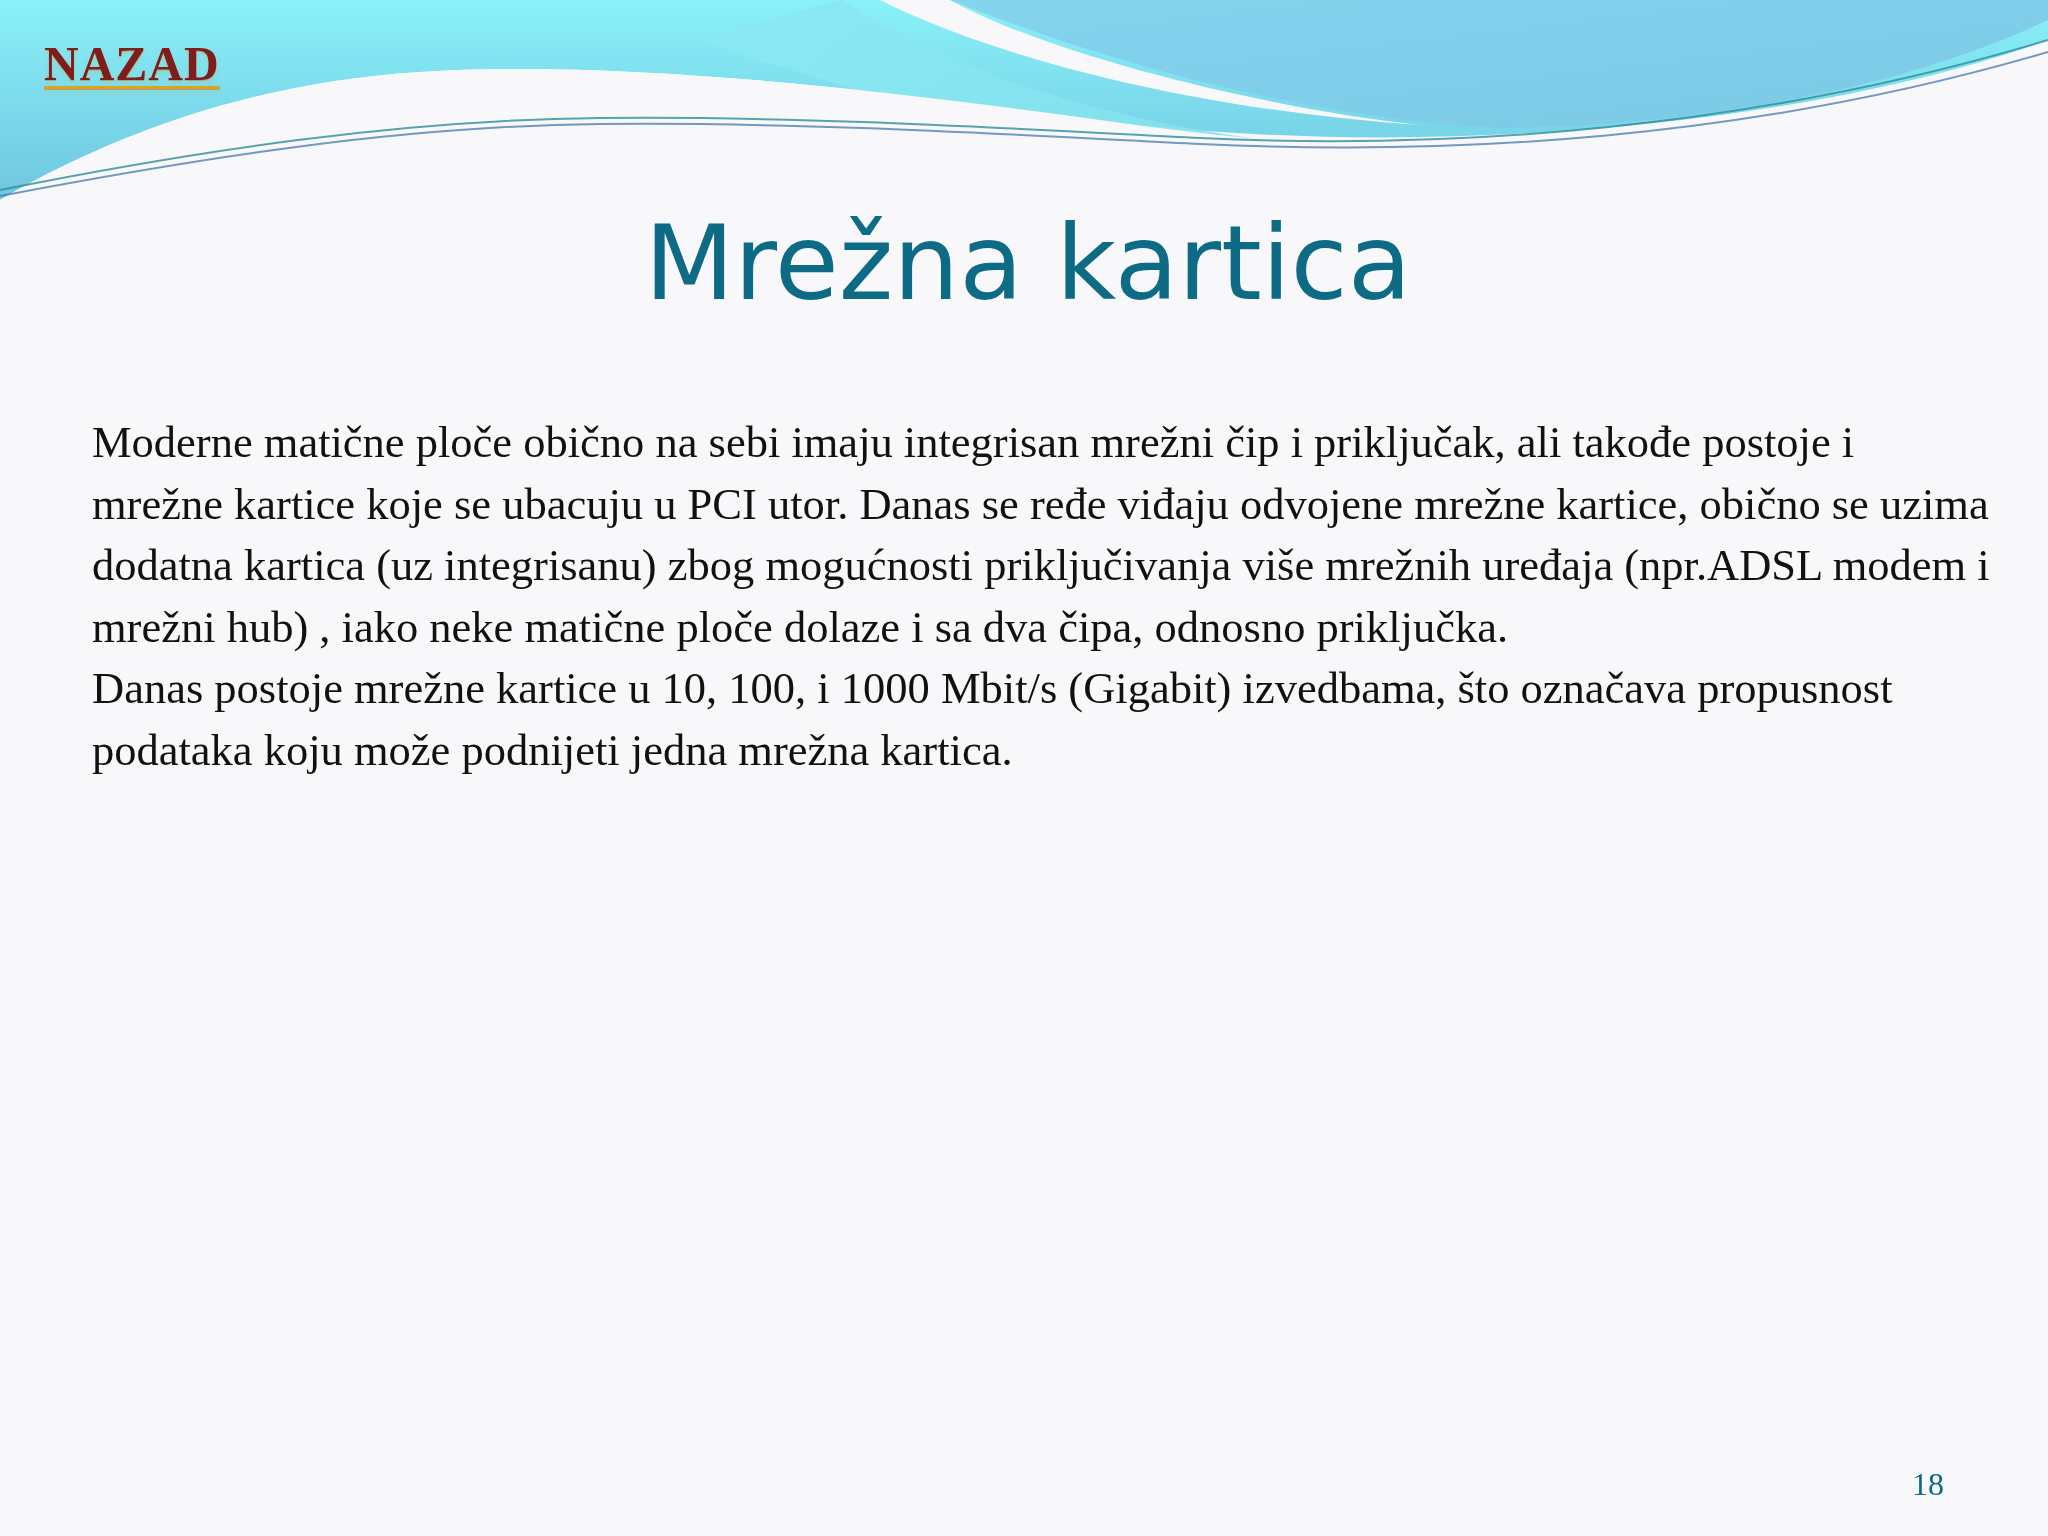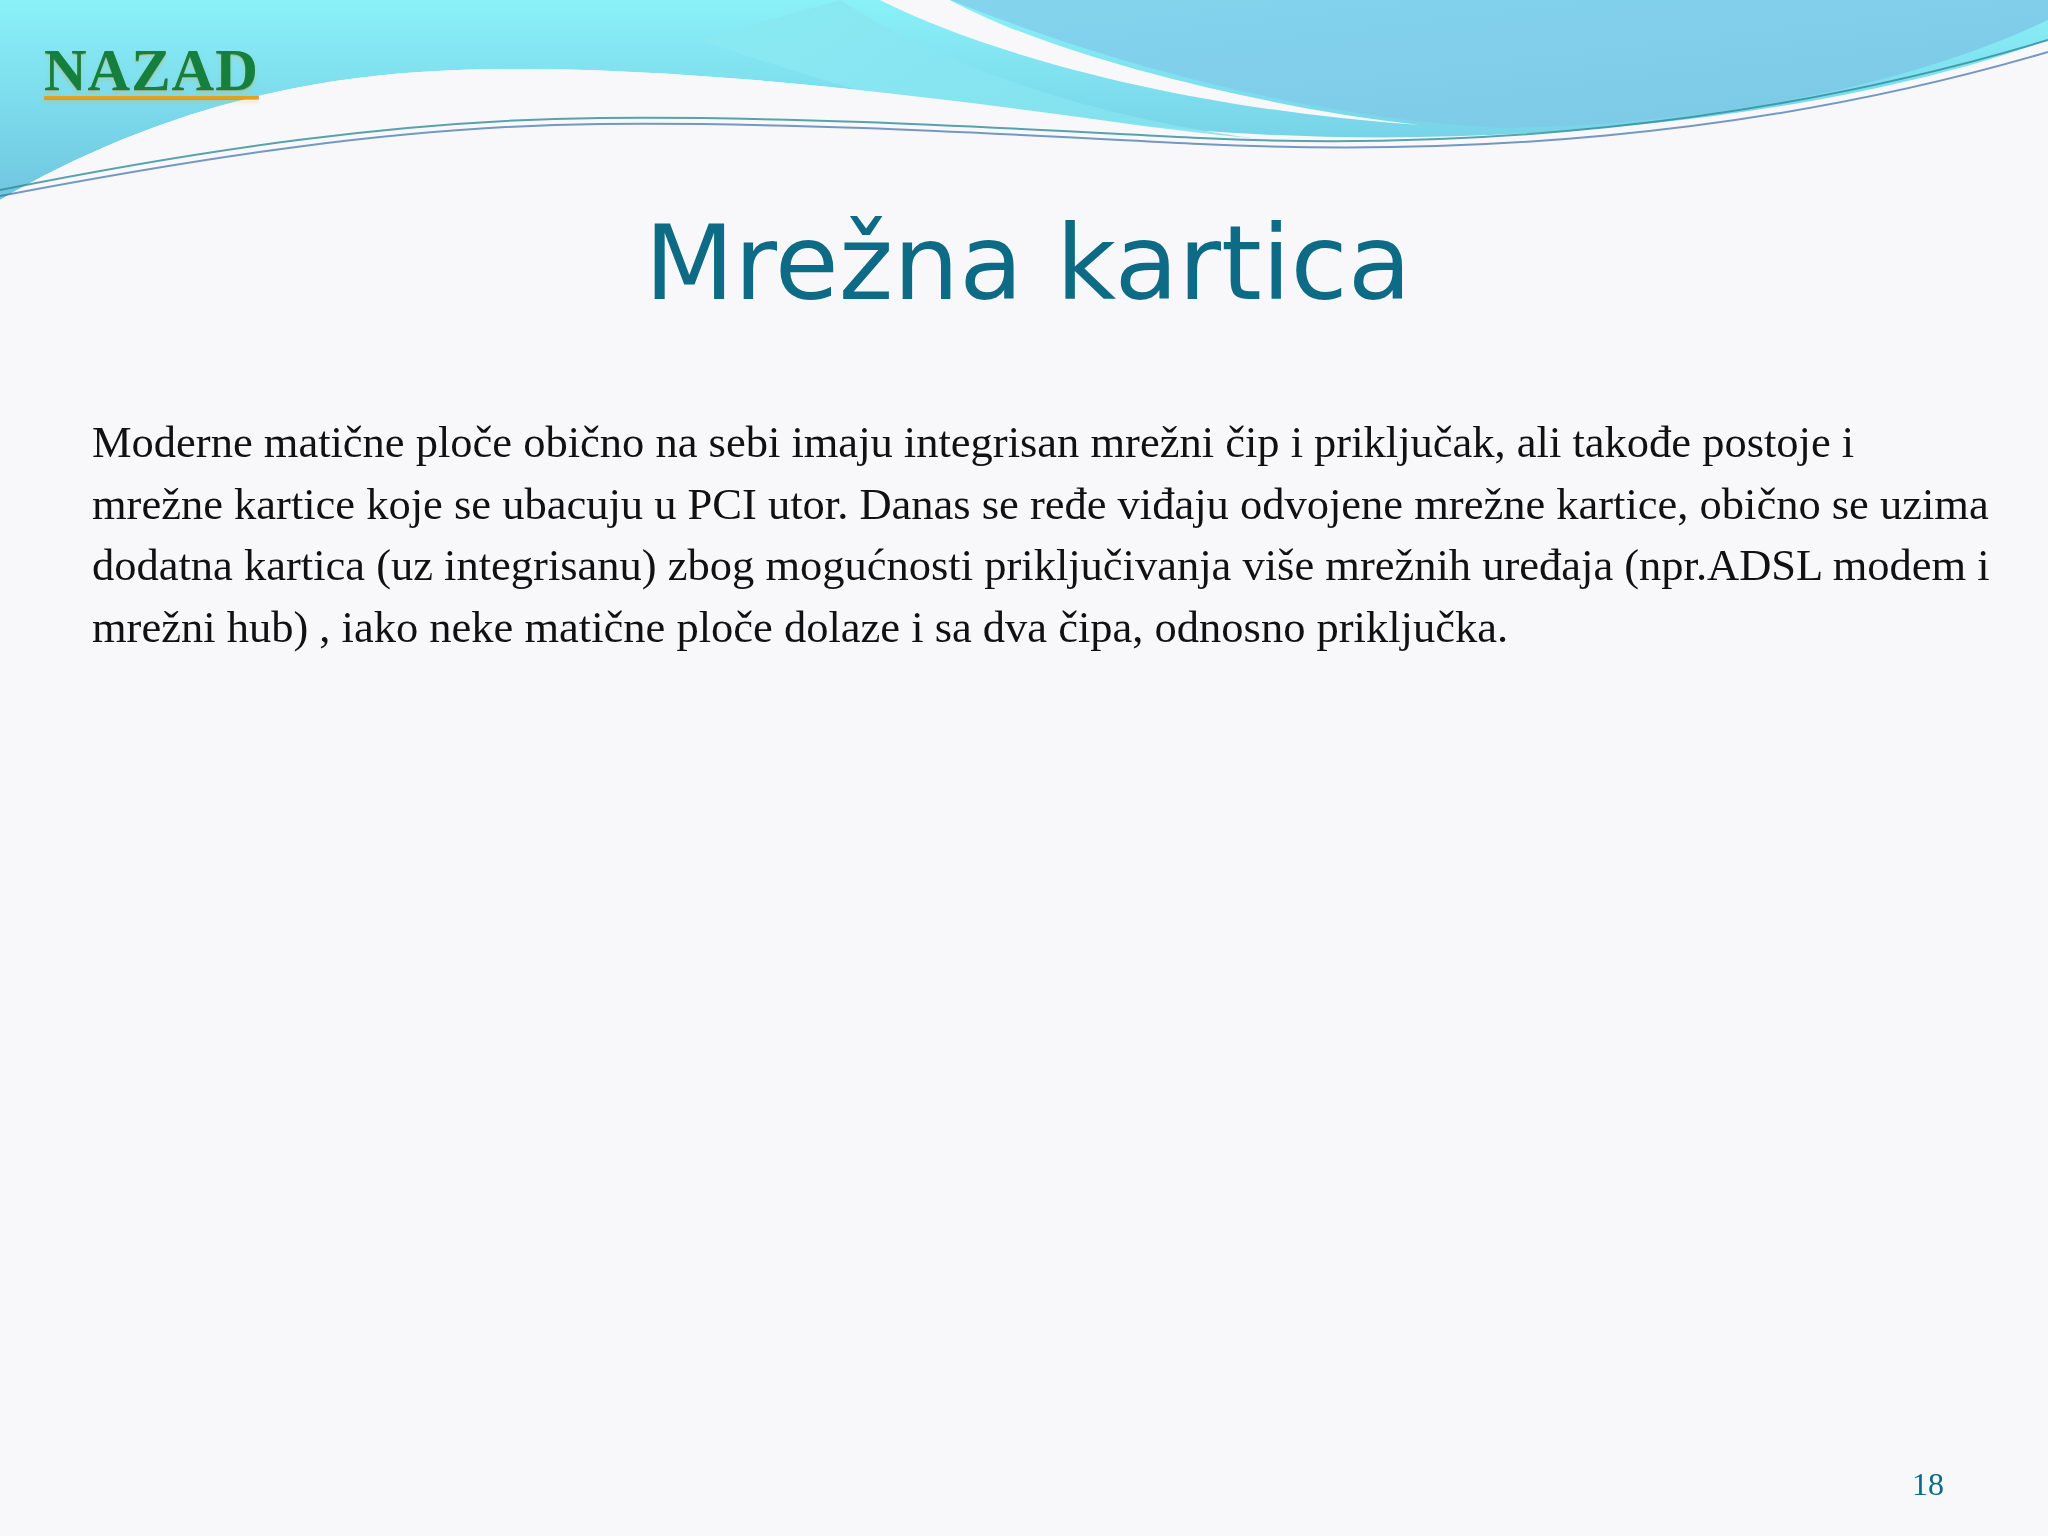--- a/index.html
+++ b/index.html
@@ -21,23 +21,23 @@
       width: 2048px;
       height: 240px;
       z-index: 0;
     }
     .nazad-link {
       position: absolute;
       left: 44px;
       top: 36px;
       font-family: "Liberation Serif", serif;
       font-weight: bold;
-      font-size: 59px;
+      font-size: 48px;
       letter-spacing: 1px;
-      color: #15803d;
+      color: #7f1d1d;
       text-decoration: underline;
       text-decoration-color: #e0a020;
       text-decoration-thickness: 3px;
       text-underline-offset: 6px;
       text-shadow: 0 1px 0 rgba(160,100,0,0.35), 0 3px 4px rgba(240,160,32,0.25);
       cursor: pointer;
       z-index: 3;
     }
     .slide-title {
       position: absolute;
@@ -125,16 +125,17 @@
   <path d="M0,190 C200,150 400,120 600,118 C800,116 1000,128 1200,138 C1450,150 1750,130 2048,40" stroke="#2f8b9a" stroke-width="2" fill="none" opacity="0.8"></path>
   <path d="M0,196 C200,158 400,126 600,124 C800,122 1000,134 1200,144 C1450,156 1750,140 2048,52" stroke="#3b6fa8" stroke-width="2" fill="none" opacity="0.7"></path>
 </svg>
 
 <a class="nazad-link">NAZAD</a>
 
 <div class="slide-title">Mrežna kartica</div>
 
 <div class="content">
   <p>Moderne matične ploče obično na sebi imaju integrisan mrežni čip i priključak, ali takođe postoje i mrežne kartice koje se ubacuju u PCI utor. Danas se ređe viđaju odvojene mrežne kartice, obično se uzima dodatna kartica (uz integrisanu) zbog mogućnosti priključivanja više mrežnih uređaja (npr.ADSL modem i mrežni hub) , iako neke matične ploče dolaze i sa dva čipa, odnosno priključka.</p>
+  <p>Danas postoje mrežne kartice u 10, 100, i 1000 Mbit/s (Gigabit) izvedbama, što označava propusnost podataka koju može podnijeti jedna mrežna kartica.</p>
   <div class="gap"></div>
 </div>
 
 <div class="page-number">18</div>
 
 </body></html>

